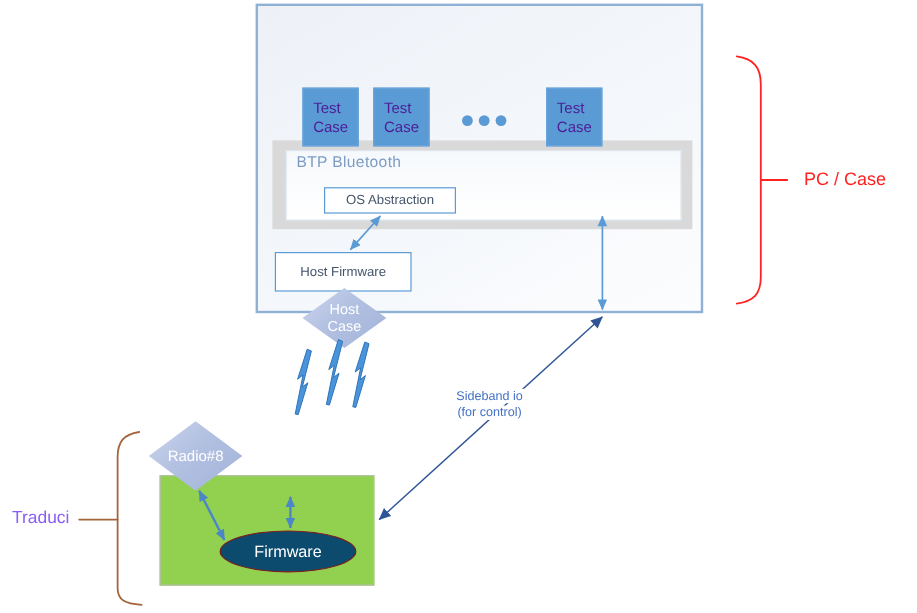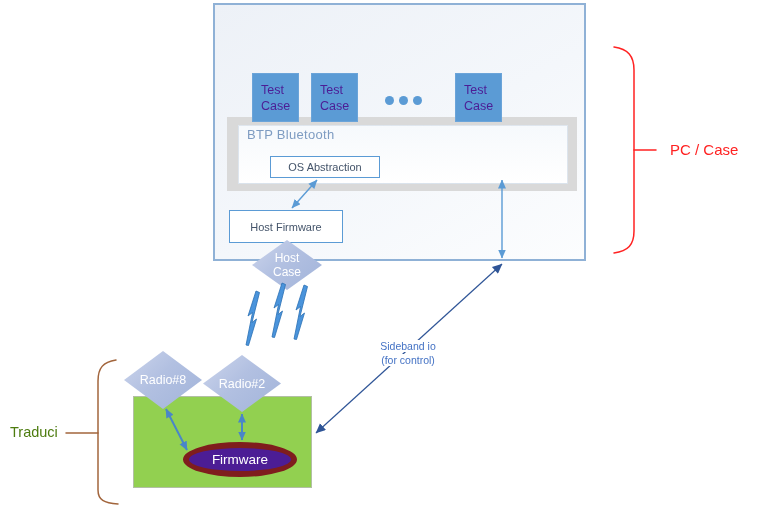--- a/index.html
+++ b/index.html
@@ -46,28 +46,28 @@
     font-size:12px;line-height:14px;
   }
   .host-radio{left:252px;top:240px;width:70px;height:50px;}
   .radio1{left:124px;top:351px;width:78px;height:58px;font-size:12.5px;}
   .radio2{left:203px;top:355px;width:78px;height:57px;font-size:12.5px;}
   
   .green-box{left:133px;top:396px;width:179px;height:92px;background:#92d050;
     border:1px solid #b2bfa4;box-sizing:border-box;}
   .firmware{
     left:183px;top:442px;width:114px;height:35px;border-radius:50%;
-    background:#4c1d95;border:6px solid #7f1d1d;box-sizing:border-box;
+    background:#0c4a6e;border:1px solid #7f1d1d;box-sizing:border-box;
     color:#fff;font-size:13.5px;display:flex;align-items:center;justify-content:center;
   }
   
-  .sideband-label{left:368px;top:339px;width:80px;text-align:center;
+  .sideband-label{left:368px;top:323px;width:80px;text-align:center;
     font-size:10.5px;line-height:14px;color:#4472c4;}
   .sideband-label span{background:#ffffff;padding:0 2px;}
-  .traduci{left:10px;top:424px;font-size:14.5px;color:#4d7c0f;}
+  .traduci{left:10px;top:424px;font-size:14.5px;color:#8b5cf6;}
   .pc-phone{left:670px;top:141px;font-size:15px;color:#ff2222;}
   svg.overlay{left:0;top:0;width:764px;height:511px;}
 </style>
 </head>
 <body>
 
 <div id="canvas">
 
   <div class="abs outer-box"></div>
 
@@ -103,23 +103,20 @@
   </div>
 
   <div class="abs diamond host-radio">
     <span>Host</span>
     <span>Case</span>
   </div>
 
   <div class="abs green-box"></div>
   <div class="abs diamond radio1">
     <span>Radio#8</span>
-  </div>
-  <div class="abs diamond radio2">
-    <span>Radio#2</span>
   </div>
   <div class="abs firmware">
     <span>Firmware</span>
   </div>
 
   <svg class="abs overlay" viewBox="0 0 764 511" xmlns="http://www.w3.org/2000/svg">
     <defs>
       <marker id="endL" markerUnits="userSpaceOnUse" markerWidth="10" markerHeight="9" refX="8.5" refY="4" orient="auto">
         <path d="M0,0 L9,4 L0,8 Z" fill="#5b9bd5"></path>
         </marker>

